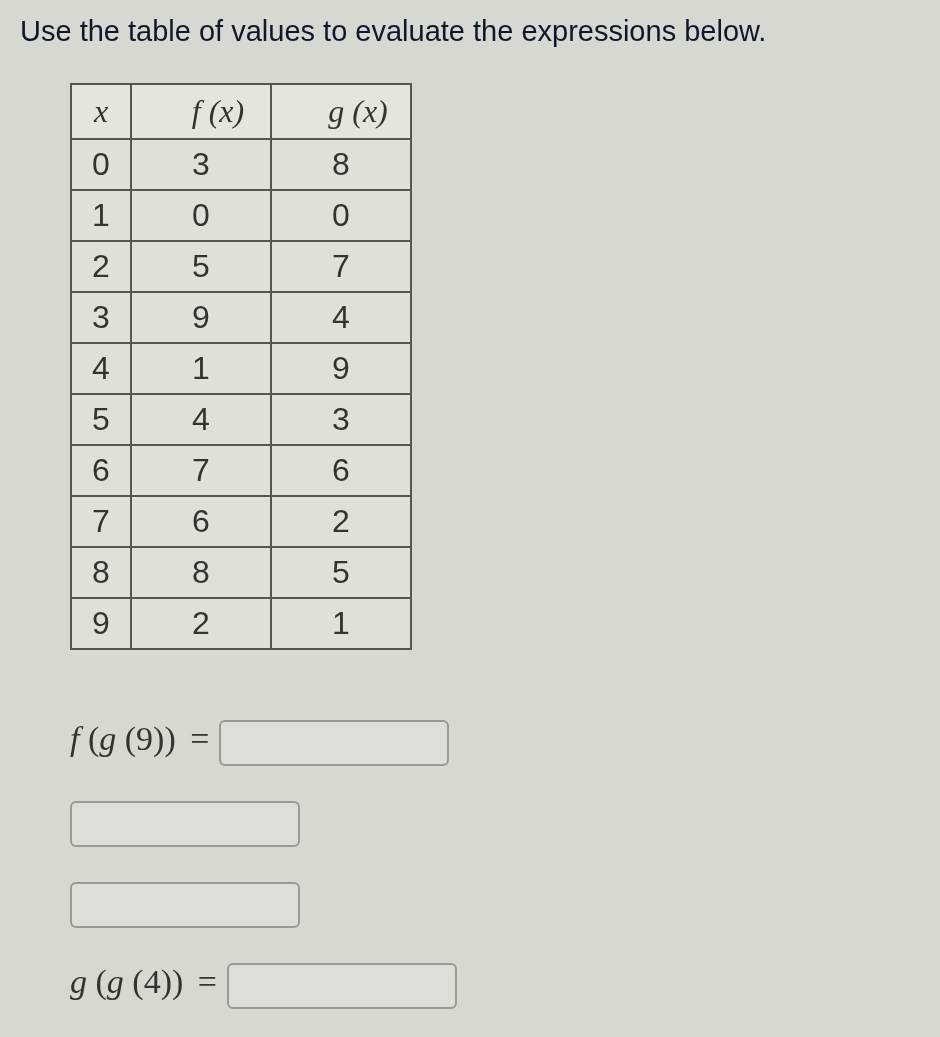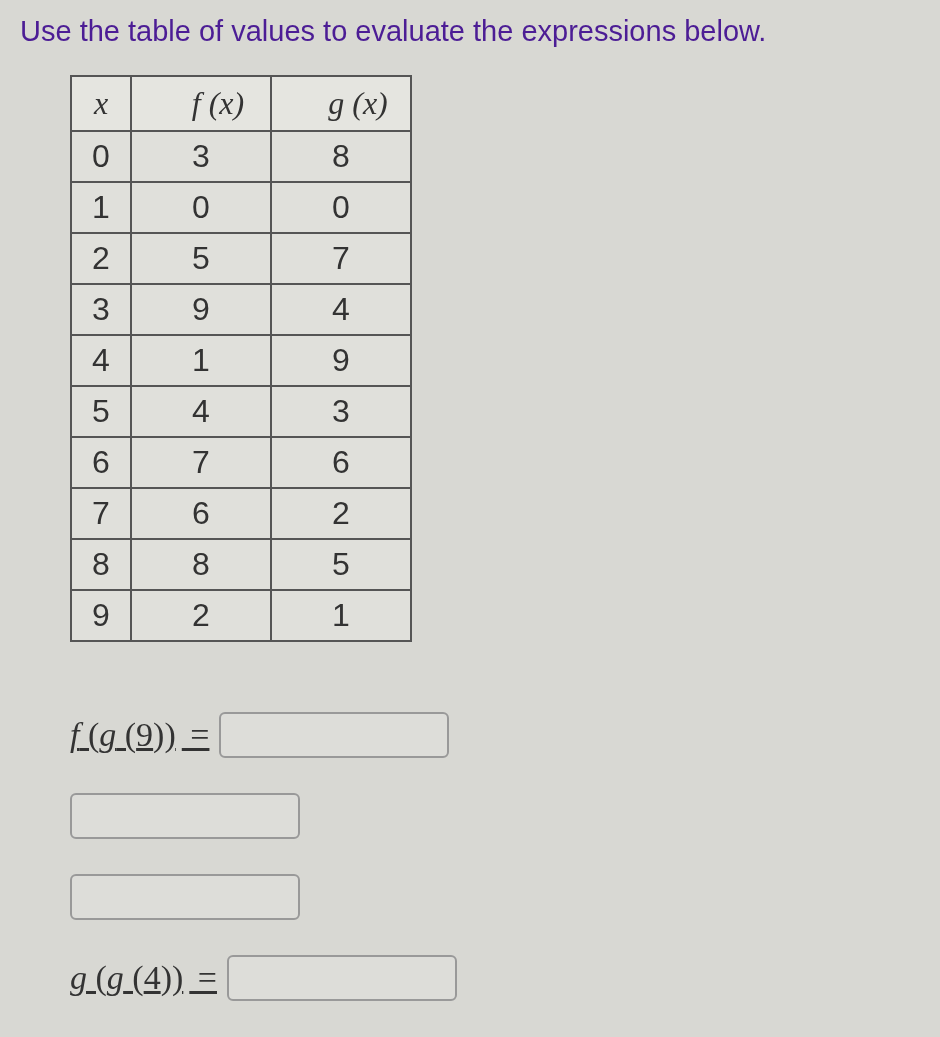--- a/index.html
+++ b/index.html
@@ -10,22 +10,22 @@
     body {
       font-family: 'Times New Roman', serif;
       background: #d8d8d3;
       padding: 10px 20px;
       width: 940px;
       color: #2a2a2a;
     }
     .instruction {
       font-size: 29px;
       font-family: Arial, sans-serif;
-      color: #4c1d95;
-      margin-bottom: 22px;
+      color: #0f172a;
+      margin-bottom: 30px;
       padding: 5px 0;
     }
     .table-wrap {
       margin-left: 50px;
       margin-bottom: 70px;
     }
     table {
       border-collapse: collapse;
       background: #e0e0db;
     }
@@ -60,27 +60,26 @@
       width: 60px;
     }
     td:nth-child(2), td:nth-child(3) {
       width: 140px;
     }
     .expressions {
       margin-left: 50px;
     }
     .expr-row {
       display: flex;
-      align-items: center;
+      align-items: flex-start;
       margin-bottom: 35px;
       font-size: 34px;
       font-family: 'Times New Roman', serif;
       font-style: italic;
       color: #333;
-      text-decoration: underline;
     }
     .expr-label {
       white-space: nowrap;
     }
     .paren {
       font-style: normal;
     }
     .num {
       font-style: normal;
     }

